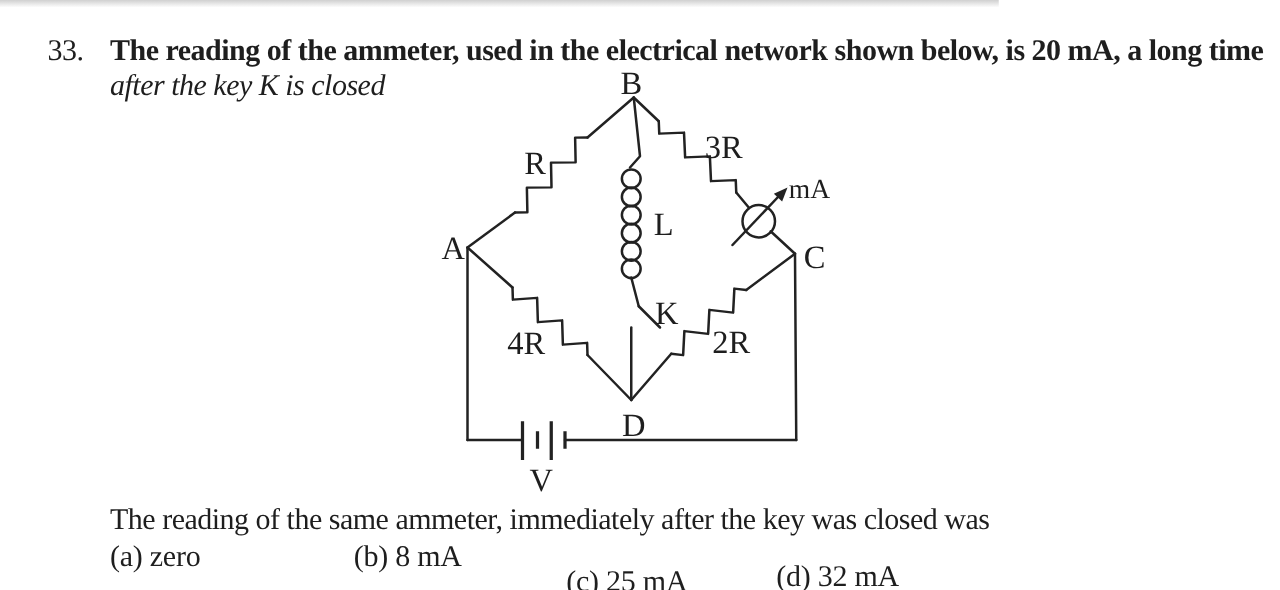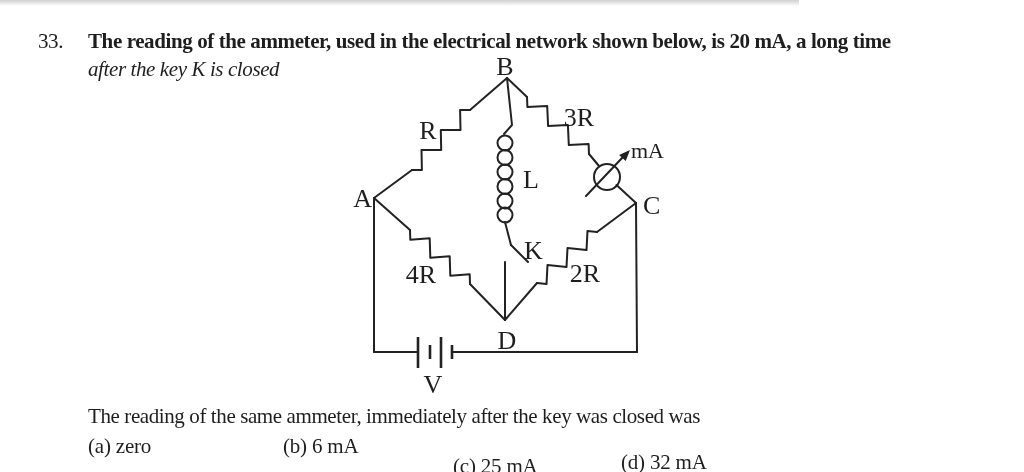--- a/index.html
+++ b/index.html
@@ -1,21 +1,21 @@
 <!DOCTYPE html>
 <html><head>
 <meta charset="utf-8">
 <style>
   html,body{margin:0;padding:0;}
   body{
     width:1024px;height:472px;position:relative;overflow:hidden;
     background:#ffffff;color:#1e1e1e;
     font-family:"Liberation Serif", serif;
   }
-  .txt{position:absolute;font-size:21px;line-height:28px;letter-spacing:-0.4px;white-space:nowrap;text-align:center;}
+  .txt{position:absolute;font-size:24px;line-height:28px;letter-spacing:-0.4px;white-space:nowrap;text-align:center;}
   .scan-edge{position:absolute;top:0;left:0;width:78%;height:6px;
     background:linear-gradient(to bottom, rgba(120,120,120,0.35), rgba(120,120,120,0));}
   svg{position:absolute;top:0;left:0;}
   svg text{font-family:"Liberation Serif", serif;fill:#1e1e1e;}
   .node-label{font-size:26px;}
   .comp-label{font-size:26px;}
   .small-label{font-size:22px;}
   .wire{stroke:#222;stroke-width:2;fill:none;stroke-linecap:round;stroke-linejoin:round;}
   .plate{stroke:#222;stroke-width:2.6;fill:none;stroke-linecap:butt;}
   .options .txt{letter-spacing:-0.2px;}
@@ -81,16 +81,16 @@
   <text class="comp-label" x="585" y="282" text-anchor="middle">2R</text>
   <text class="comp-label" x="523" y="188" text-anchor="start">L</text>
   <text class="comp-label" x="524" y="259" text-anchor="start">K</text>
   <text class="small-label" x="631" y="158" text-anchor="start">mA</text>
   <text class="comp-label" x="433" y="393" text-anchor="middle">V</text>
 </svg>
 
 <div class="txt" style="left:88px;top:402px;">The reading of the same ammeter, immediately after the key was closed was</div>
 <div class="options">
   <div class="txt" style="left:88px;top:432px;">(a) zero</div>
-  <div class="txt" style="left:283px;top:432px;">(b) 6 mA</div>
+  <div class="txt" style="left:283px;top:432px;">(b) 8 mA</div>
   <div class="txt" style="left:453px;top:432px;margin-top:20px;">(c) 25 mA</div>
   <div class="txt" style="left:621px;top:448px;">(d) 32 mA</div>
 </div>
 
 </body></html>

